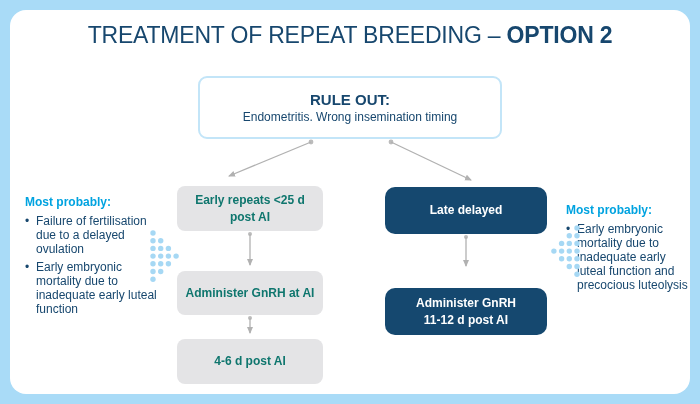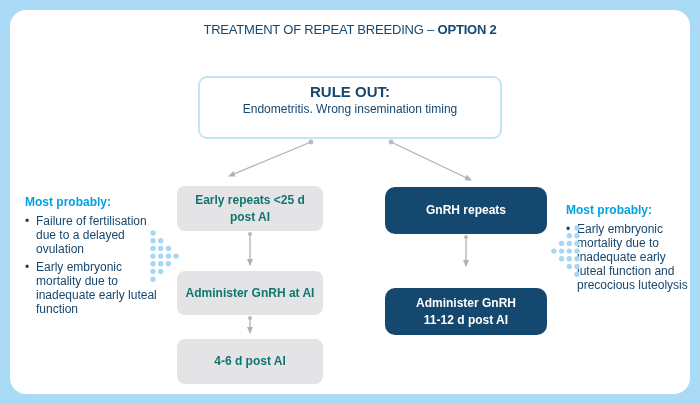--- a/index.html
+++ b/index.html
@@ -17,38 +17,38 @@
     position: absolute;
     left: 10px; top: 10px; right: 10px; bottom: 10px;
     background: #ffffff;
     border-radius: 16px;
   }
   .title {
     position: absolute;
     left: 0; top: 22px; width: 700px;
     text-align: center;
     color: #17476e;
-    font-size: 13px;
+    font-size: 23px;
     letter-spacing: -0.2px;
     font-weight: 500;
     white-space: nowrap;
   }
   .title .em { font-weight: 700; }
 
   .ruleout {
     position: absolute;
     left: 198px; top: 76px; width: 304px; height: 63px;
     background: #ffffff;
     border: 2px solid #c3e5f8;
     border-radius: 9px;
     text-align: center;
     padding-top: 5px;
     color: #17476e;
   }
-  .ruleout-heading { font-size: 15px; font-weight: 700; line-height: 1.25; }
+  .ruleout-heading { font-size: 15px; font-weight: 700; line-height: 1.25; margin-top: 8px; }
   .ruleout-line { font-size: 12px; line-height: 1.3; }
 
   .flow-box {
     position: absolute;
     display: flex; align-items: center; justify-content: center;
     text-align: center;
     font-size: 12px; font-weight: 700; line-height: 1.35;
   }
   .gray-box {
     background: #e4e4e6;
@@ -146,21 +146,21 @@
   </div>
 
   <div id="box-hcg" class="flow-box gray-box">
     <div>
       <div>4-6 d post AI</div>
     </div>
   </div>
 
   <div id="box-late" class="flow-box navy-box">
     <div>
-      <div>GnRH repeats</div>
+      <div>Late delayed</div>
     </div>
   </div>
 
   <div id="box-gnrh-11" class="flow-box navy-box">
     <div>
       <div>Administer GnRH</div>
       <div>11-12 d post AI</div>
     </div>
   </div>
 

